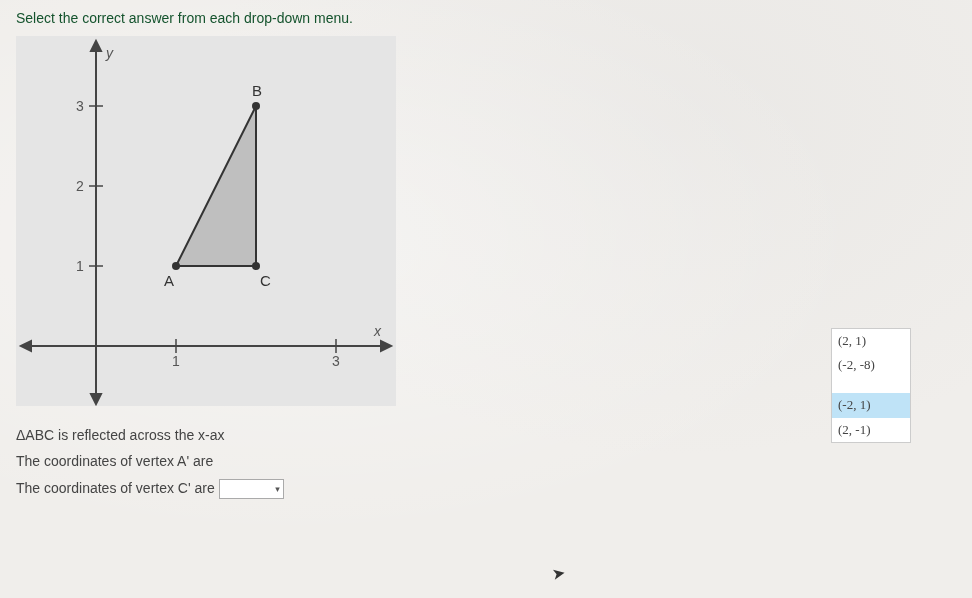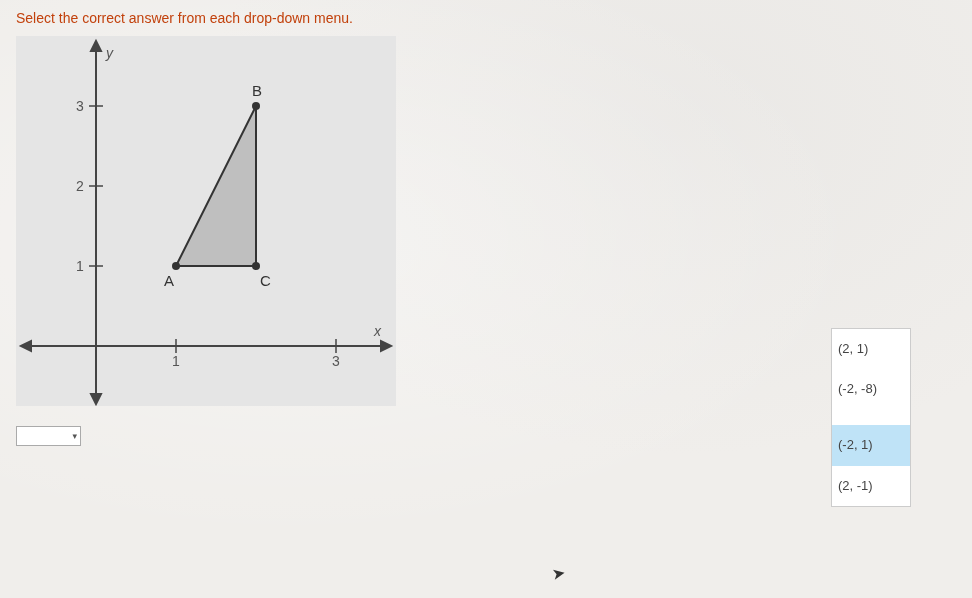--- a/index.html
+++ b/index.html
@@ -10,21 +10,21 @@
                         radial-gradient(ellipse at 70% 20%, rgba(200,200,200,0.15), transparent 50%);
       width: 972px;
       height: 598px;
       padding: 10px 16px;
       color: #333;
       position: relative;
       overflow: hidden;
     }
     .instruction {
       font-size: 14px;
-      color: #c2410c;
+      color: #14532d;
       margin-bottom: 10px;
     }
     .chart-area {
       width: 380px;
       height: 370px;
       background: #e5e5e5;
       position: relative;
     }
     .content-row {
       position: relative;
@@ -43,21 +43,22 @@
       right: 45px;
       top: -96px;
       width: 80px;
       background: #fff;
       border: 1px solid #ccc;
       font-size: 13px;
       line-height: 1.4;
       z-index: 5;
     }
     .dropdown-list .opt {
-      padding: 11px 6px;
+      padding: 3px 6px;
+      font-family: Liberation Serif, serif;
     }
     .dropdown-list .opt.selected {
       background: #bfe3f7;
       margin-top: 16px;
     }
     .first-line { position: relative; width: 100%; }
     .left-frag { display: inline-block; width: 270px; }
     .right-frag {
       position: absolute;
       left: 350px;
@@ -142,32 +143,35 @@
       <g fill="#333" font-size="15" font-family="Arial">
         <text x="148" y="250">A</text>
         <text x="236" y="60">B</text>
         <text x="244" y="250">C</text>
       </g>
     </svg>
   </div>
 
   <div class="text-block" style="position:relative; margin-top:18px;">
     <div class="first-line">
+      <span class="left-frag" style="font-style:normal;">ΔABC is reflected across the x-ax</span>
 
       <div class="dropdown-list">
         <div class="opt">(2, 1)</div>
         <div class="opt">(-2, -8)</div>
         <div class="opt selected">(-2, 1)</div>
         <div class="opt">(2, -1)</div>
       </div>
     </div>
 
+    <div class="line">The coordinates of vertex A' are</div>
 
 
     <div class="line">
+      <span>The coordinates of vertex C' are</span>
       <span class="inline-select">
         <span></span>
         <span class="caret">▾</span>
       </span>
     </div>
   </div>
 
 </div>
 
 <div class="cursor">➤</div>

